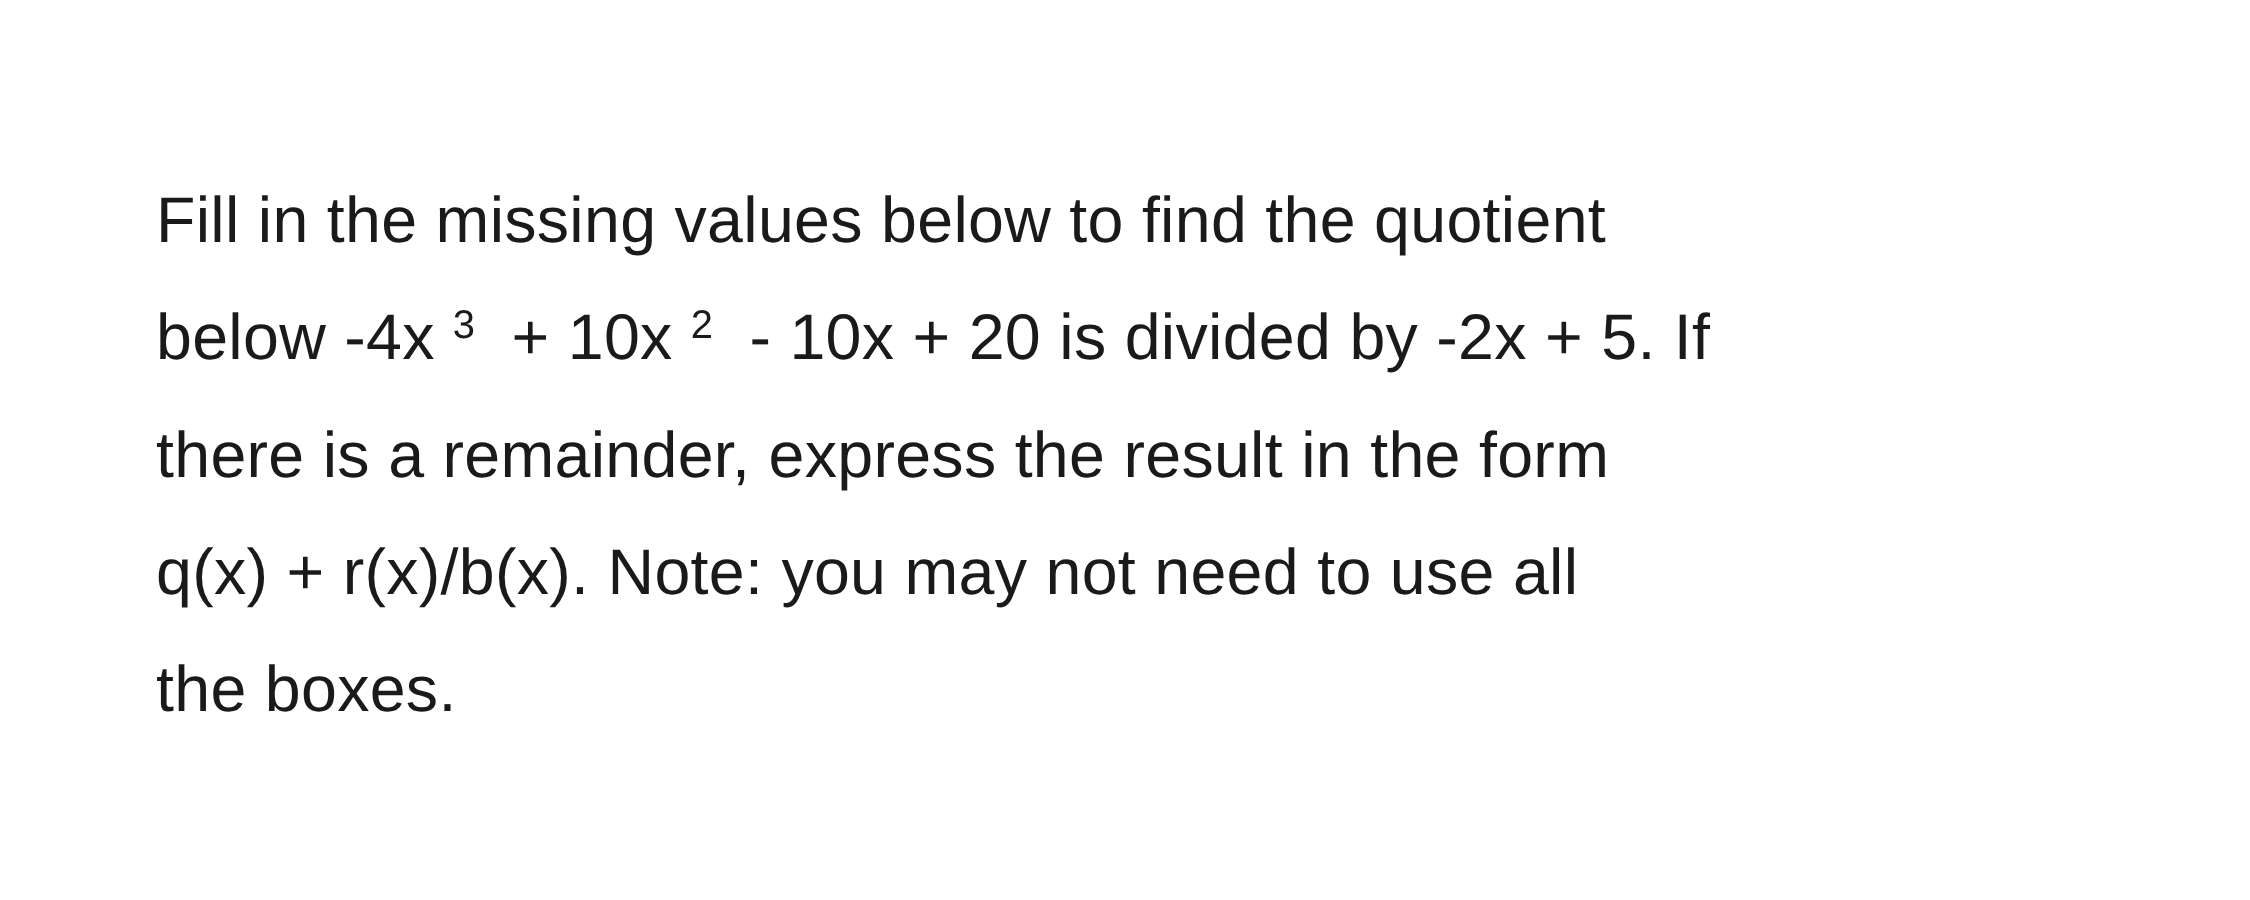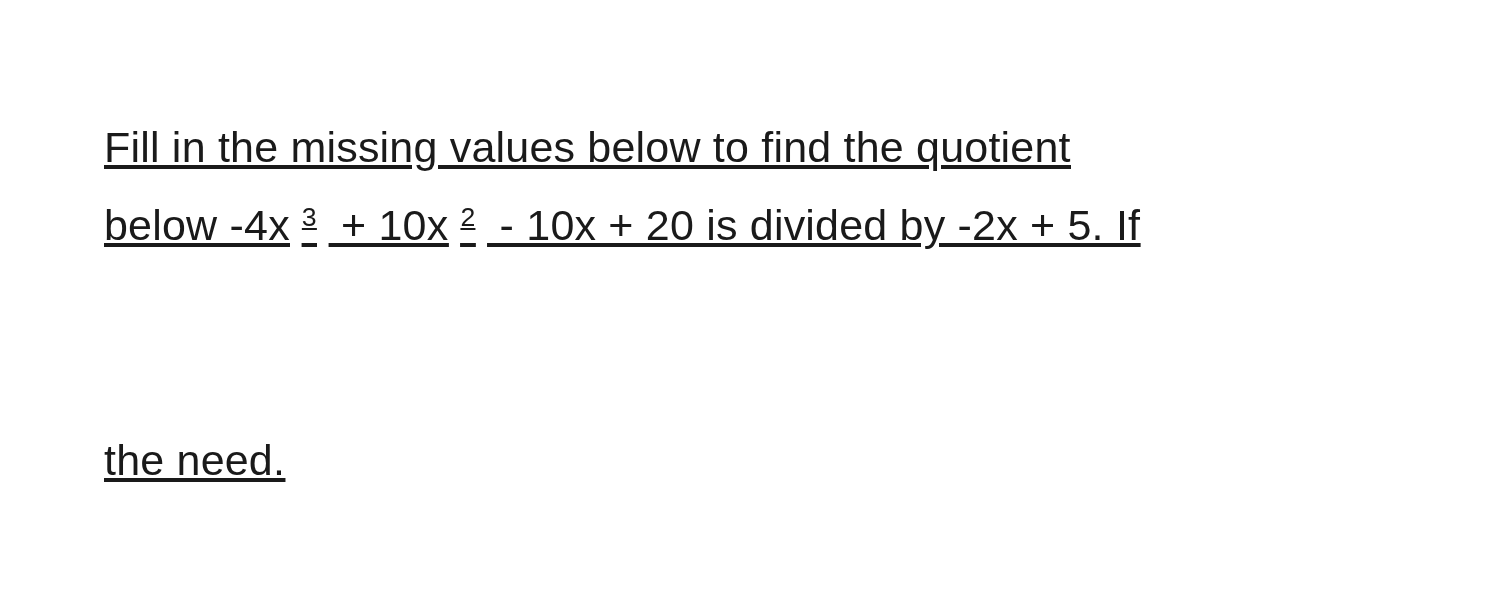--- a/index.html
+++ b/index.html
@@ -1,19 +1,18 @@
 <!DOCTYPE html>
 <html><head>
   <meta charset="utf-8">
   <style>
     * {
       margin: 6px;
       padding: 0;
       box-sizing: border-box;
-      text-decoration: underline;
     }
     body {
       width: 1500px;
       height: 600px;
       background: #ffffff;
       font-family: -apple-system, BlinkMacSystemFont, "Segoe UI", Helvetica, Arial, sans-serif;
       padding: 90px 70px 90px 80px;
       color: #1a1a1a;
     }
     .problem-text {
@@ -29,16 +28,16 @@
       position: relative;
       top: 0.05em;
     }
   </style>
 </head>
 <body>
 
 <div class="problem-text">
   <span>Fill in the missing values below to find the quotient</span><br>
   <span>below -4x</span><span class="sup">3</span><span> + 10x</span><span class="sup">2</span><span> - 10x + 20 is divided by -2x + 5. If</span><br>
-  <br>
-  <br>
-  <span>the need.</span>
+  <span>there is a remainder, express the result in the form</span><br>
+  <span>q(x) + r(x)/b(x). Note: you may not need to use all</span><br>
+  <span>the boxes.</span>
 </div>
 
 </body></html>

